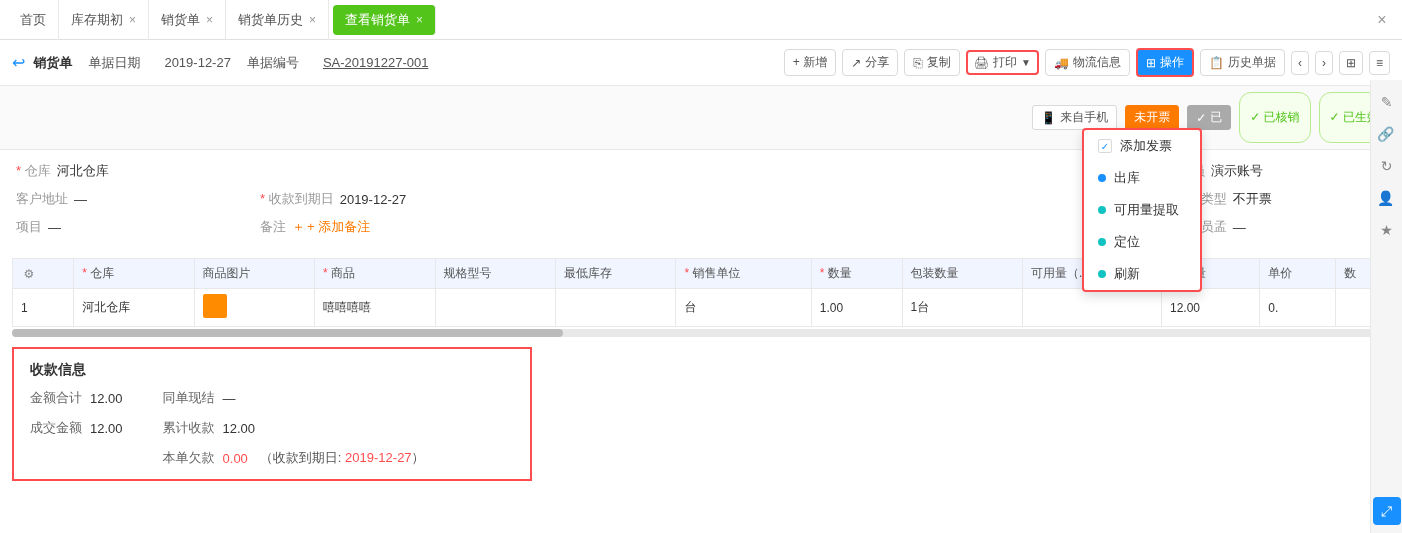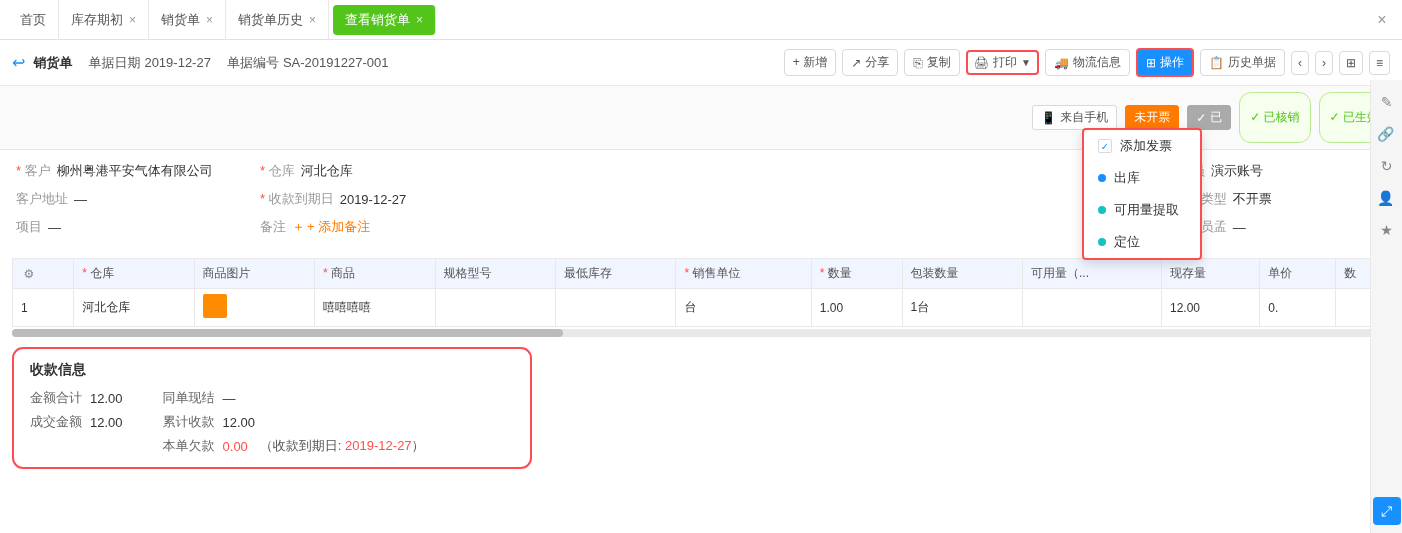--- a/index.html
+++ b/index.html
@@ -40,21 +40,21 @@
     .doc-header {
       display: flex; align-items: center; padding: 8px 12px;
       border-bottom: 1px solid #e8e8e8; background: #fff; gap: 16px;
     }
     .doc-title-section {
       display: flex; align-items: center; gap: 8px; font-size: 13px;
     }
     .doc-icon { color: #1890ff; font-size: 16px; }
     .doc-type-label { font-weight: bold; color: #333; }
     .doc-meta { display: flex; align-items: center; gap: 16px; font-size: 13px; color: #555; }
-    .doc-meta span { display: flex; align-items: center; gap: 0; }
+    .doc-meta span { display: flex; align-items: center; gap: 20px; }
 
     
     .toolbar {
       margin-left: auto; display: flex; align-items: center; gap: 6px;
     }
     .toolbar-btn {
       display: flex; align-items: center; gap: 4px; padding: 4px 8px;
       border: 1px solid #d9d9d9; border-radius: 4px; cursor: pointer;
       font-size: 12px; color: #555; background: #fff; white-space: nowrap;
     }
@@ -124,28 +124,28 @@
       width: 16px; height: 16px; display: inline-flex; align-items: center; justify-content: center;
       color: #888; cursor: pointer;
     }
     .product-img {
       width: 24px; height: 24px; background: #ff8c00; border-radius: 2px;
       display: inline-block;
     }
 
     
     .collection-box {
-      border: 2px solid #ff4d4f; border-radius: 11px; padding: 12px 16px;
+      border: 2px solid #ff4d4f; border-radius: 0; padding: 12px 16px;
       margin: 8px 12px; max-width: 520px; background: #fff;
     }
     .collection-title {
       font-weight: bold; font-size: 14px; margin-bottom: 10px;
     }
     .collection-rows { display: flex; gap: 40px; }
-    .collection-col { display: flex; flex-direction: column; gap: 6px; }
+    .collection-col { display: flex; flex-direction: column; gap: 12px; }
     .collection-item { display: flex; gap: 8px; align-items: center; font-size: 13px; }
     .collection-item-label { color: #666; }
     .collection-item-value { color: #333; }
     .collection-item-value.red { color: #ff4d4f; }
 
     
     .right-sidebar {
       position: absolute; right: 0; top: 40px; bottom: 0;
       width: 32px; background: #f5f5f5; border-left: 1px solid #e8e8e8;
       display: flex; flex-direction: column; align-items: center; padding: 8px 0; gap: 4px;
@@ -226,21 +226,21 @@
         <span class="doc-icon">↩</span>
         <span class="doc-type-label">销货单</span>
       </div>
       <div class="doc-meta">
         <span>
           <span>单据日期</span>
           <span style="margin-left:4px;">2019-12-27</span>
         </span>
         <span>
           <span>单据编号</span>
-          <span style="margin-left:4px;">SA-20191227-001</span>
+          <span style="margin-left:4px;text-decoration:underline;">SA-20191227-001</span>
         </span>
       </div>
       <div class="toolbar">
         <div class="toolbar-btn">
           <span>+ 新增</span>
         </div>
         <div class="toolbar-btn">
           <span>↗</span>
           <span>分享</span>
         </div>
@@ -297,24 +297,20 @@
         <span>已核销</span>
       </div>
       <div class="status-tag effect">
         <span>✓</span>
         <span>已生效</span>
       </div>
     </div>
 
     <div class="form-area">
       <div class="form-row">
-        <div class="form-field">
-          <span class="form-label required">客户</span>
-          <span class="form-value">柳州粤港平安气体有限公司</span>
-        </div>
         <div class="form-field">
           <span class="form-label required">仓库</span>
           <span class="form-value">河北仓库</span>
         </div>
         <div class="form-field" style="margin-left: auto;">
           <span class="form-label">业务员</span>
           <span class="form-value">演示账号</span>
         </div>
       </div>
       <div class="form-row">
@@ -438,20 +434,24 @@
         <span>出库</span>
       </div>
       <div class="dropdown-item">
         <span class="dot teal" style="width:8px;height:8px;border-radius:50%;background:#13c2c2;display:inline-block;"></span>
         <span>可用量提取</span>
       </div>
       <div class="dropdown-item">
         <span class="dot teal" style="width:8px;height:8px;border-radius:50%;background:#13c2c2;display:inline-block;"></span>
         <span>定位</span>
       </div>
+      <div class="dropdown-item">
+        <span class="dot teal" style="width:8px;height:8px;border-radius:50%;background:#13c2c2;display:inline-block;"></span>
+        <span>刷新</span>
+      </div>
     </div>
 
     <div class="right-sidebar">
       <div class="sidebar-icon">✎</div>
       <div class="sidebar-icon">🔗</div>
       <div class="sidebar-icon">↻</div>
       <div class="sidebar-icon">👤</div>
       <div class="sidebar-icon">★</div>
       <div class="sidebar-icon active" style="margin-top:auto; background:#1890ff; color:#fff;">⤢</div>
     </div>

